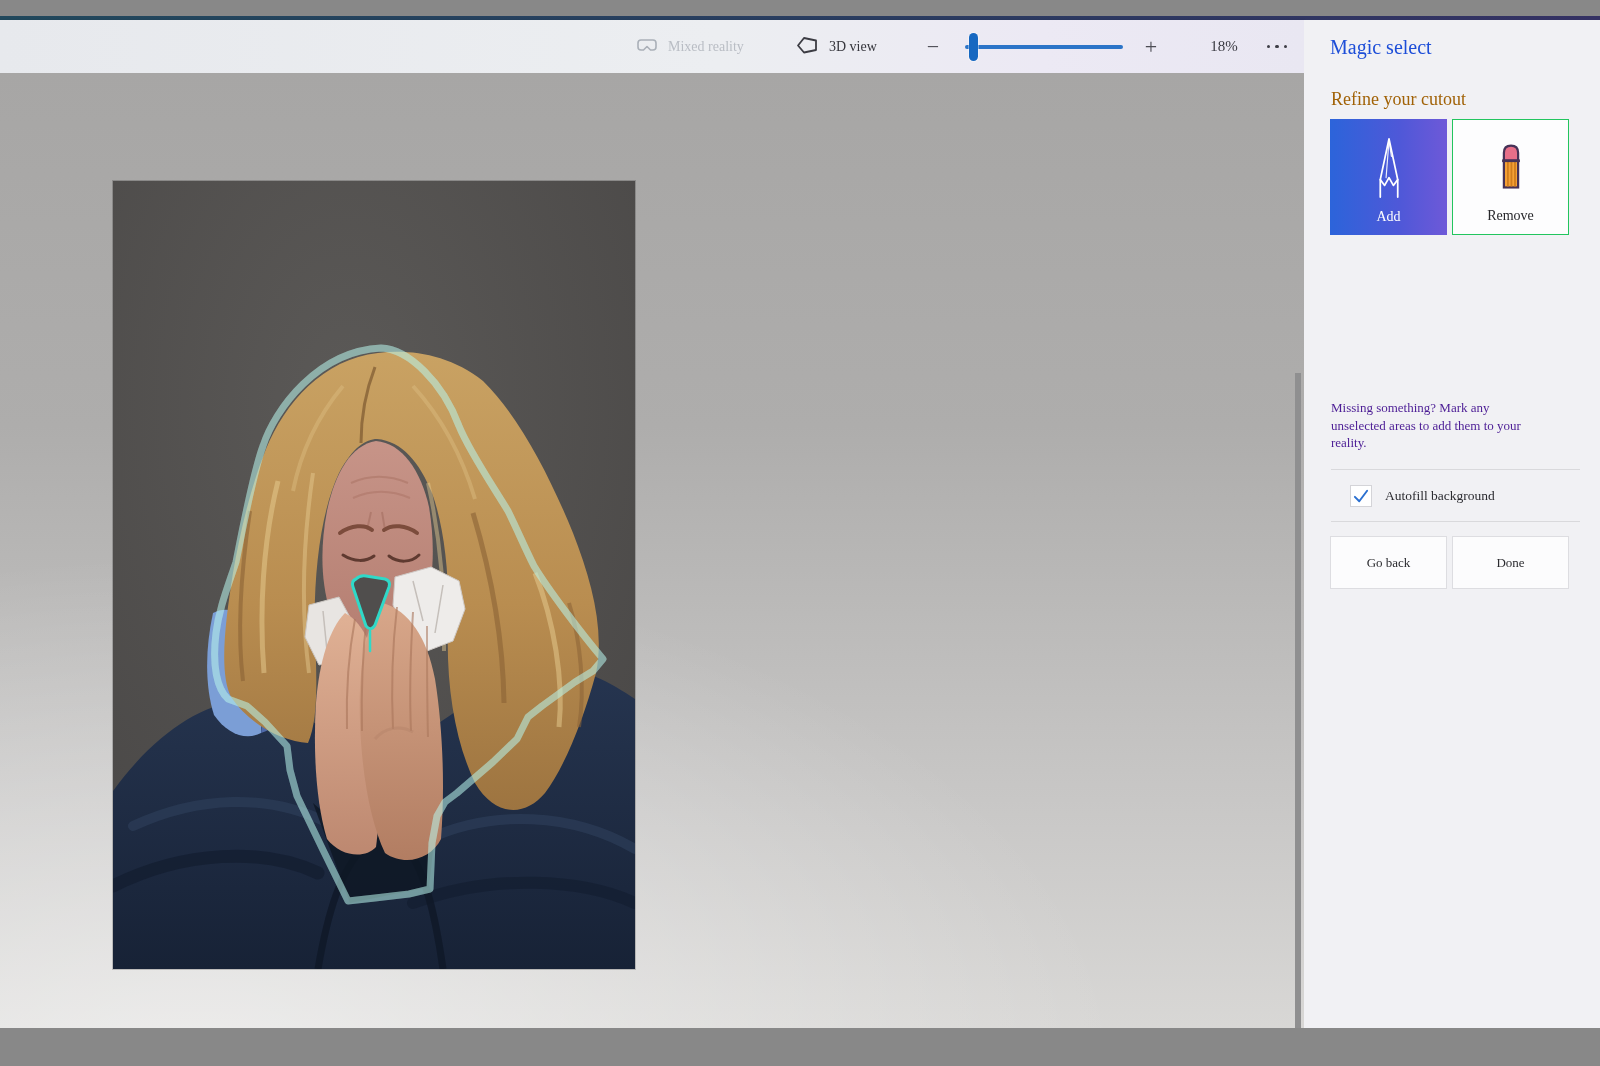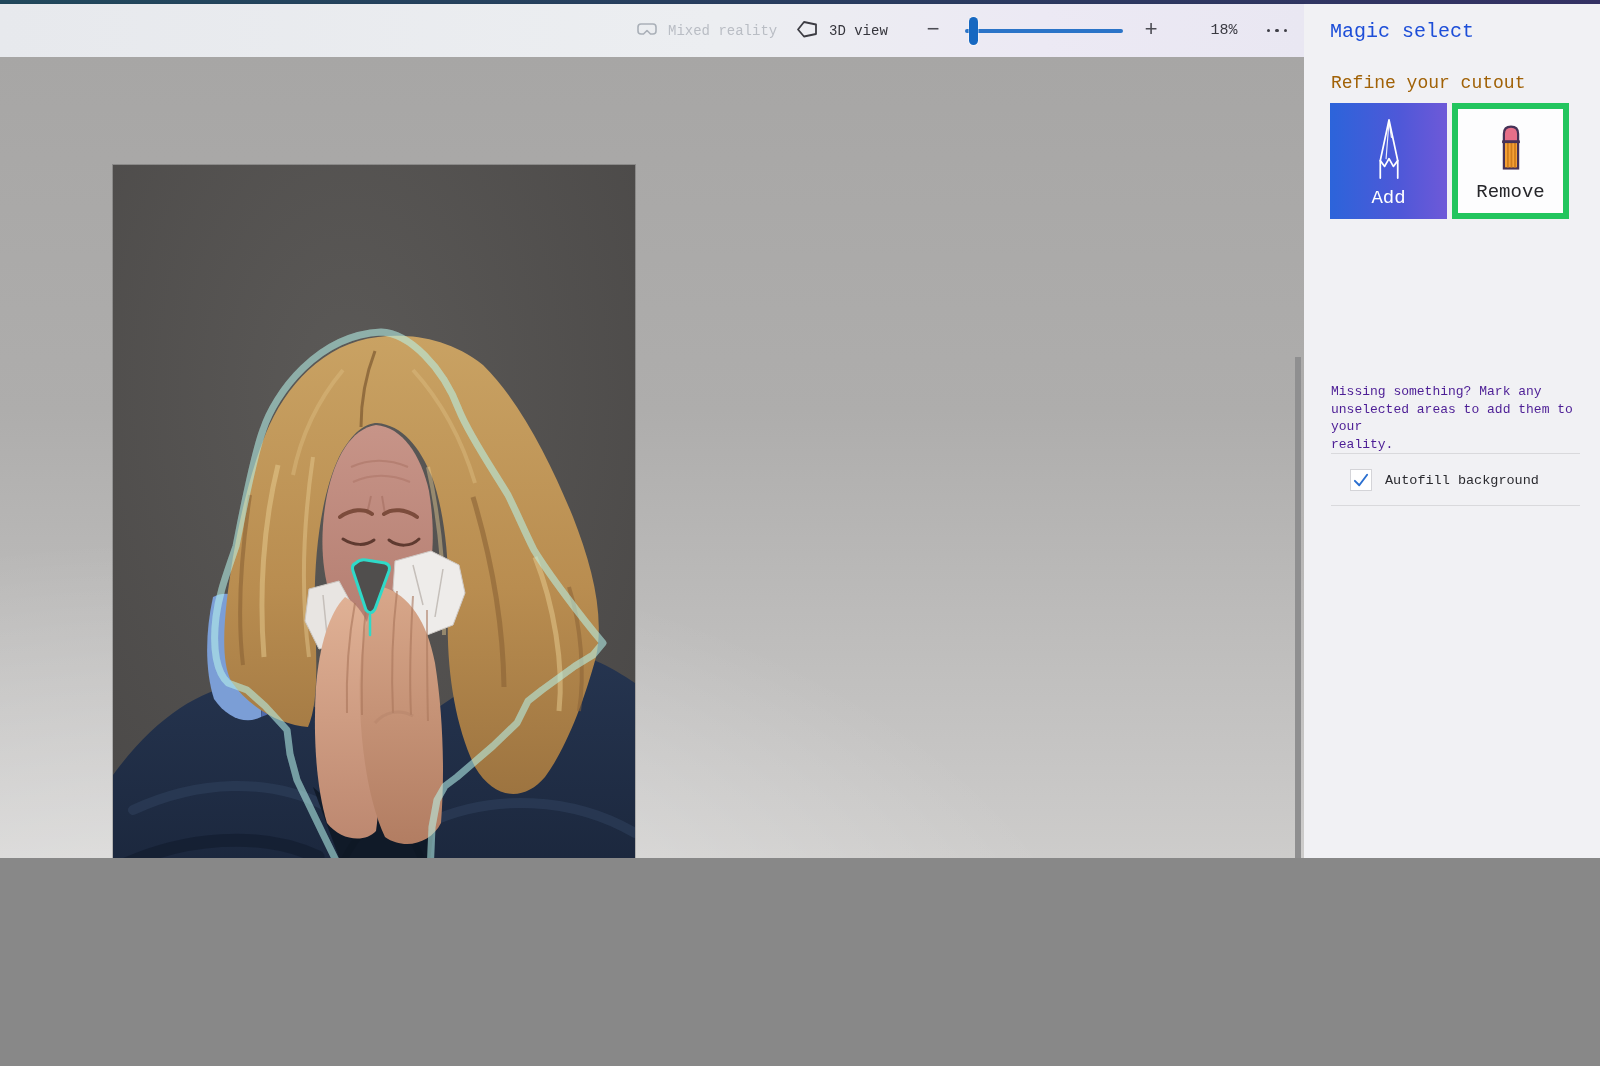--- a/index.html
+++ b/index.html
@@ -1,17 +1,17 @@
 <!DOCTYPE html>
 <html><head>
 <meta charset="utf-8">
 <style>
   html,body{margin:0;padding:0;background:#888;}
-  .app{position:relative;width:1600px;height:858px;overflow:hidden;
-       font-family:Liberation Mono, monospace;-webkit-font-smoothing:antialiased;}
+  .app{position:relative;width:1600px;height:1012px;overflow:hidden;
+       font-family:Liberation Serif, serif;margin-top:16px;-webkit-font-smoothing:antialiased;}
 
   
   .titlebar{position:absolute;left:0;top:0;width:1600px;height:4px;
     background:linear-gradient(90deg,#21485c 0%,#2a3c60 55%,#343163 100%);}
 
   
   .toolbar{position:absolute;left:0;top:4px;width:1304px;height:53px;
     background:linear-gradient(90deg,#e7e9ed 0%,#eceef1 55%,#ece9f4 80%,#e9e7f2 100%);
     box-shadow:0 1px 3px rgba(0,0,0,.18);}
   .tb-item{position:absolute;top:0;height:53px;display:flex;align-items:center;gap:10px;
@@ -43,24 +43,24 @@
   .vscroll{position:absolute;left:1295px;top:357px;width:6px;height:709px;background:#8f8f90;}
   .hscroll{position:absolute;left:0px;top:1056px;width:838px;height:7px;background:#999;
     border-top:1px solid #aaa;}
 
   
   .panel{position:absolute;left:1304px;top:4px;width:296px;height:1062px;background:#f1f1f4;}
   .panel-title{position:absolute;left:26px;top:16px;font-size:20px;color:#1d4ed8;}
   .refine{position:absolute;left:27px;top:69px;font-size:18px;color:#a16207;}
   .tiles{position:absolute;left:26px;top:99px;display:flex;gap:5px;}
   .tile{width:117px;height:116px;box-sizing:border-box;display:flex;flex-direction:column;
-    align-items:center;justify-content:flex-end;padding-bottom:10px;font-size:19px;cursor:pointer;}
+    align-items:center;justify-content:flex-end;padding-bottom:10px;font-size:14px;cursor:pointer;}
   .tile .ic{flex:1;display:flex;align-items:center;justify-content:center;padding-top:6px;}
   .tile-add{background:linear-gradient(90deg,#2c64da 0%,#4f58d8 60%,#6e59d8 100%);color:#fff;}
-  .tile-remove{background:#fdfdfe;border:6px solid #22c55e;color:#27272b;}
+  .tile-remove{background:#fdfdfe;border:1px solid #22c55e;color:#27272b;}
   .hint{position:absolute;left:27px;top:379px;font-size:13px;line-height:17.5px;color:#4c1d95;}
   .divider{position:absolute;left:27px;width:249px;height:1px;background:#d9d9dc;}
   .d1{top:449px;} .d2{top:501px;}
   .chk-row{position:absolute;left:30px;top:461px;height:30px;display:flex;align-items:center;gap:13px;cursor:pointer;padding-left:16px;}
   .chk{width:22px;height:22px;background:#fff;border:1px solid #d4d4d8;box-sizing:border-box;
     display:flex;align-items:center;justify-content:center;}
   .chk-label{font-size:13.5px;color:#2b2b30;}
   .btn-row{position:absolute;left:26px;top:516px;display:flex;gap:5px;}
   .pbtn{width:117px;height:53px;box-sizing:border-box;background:#fcfcfd;border:1px solid #dddde1;
     display:flex;align-items:center;justify-content:center;font-size:13px;color:#2b2b2f;cursor:pointer;}
@@ -282,15 +282,19 @@
       <span class="chk">
         <svg width="16" height="14" viewBox="0 0 18 16">
           <polyline points="2,9 7,14 16,2" fill="none" stroke="#2a6fd0" stroke-width="2.2" stroke-linecap="round" stroke-linejoin="round"></polyline>
         </svg>
       </span>
       <span class="chk-label">Autofill background</span>
     </div>
 
     <div class="divider d2"></div>
 
+    <div class="btn-row">
+      <div class="pbtn">Go back</div>
+      <div class="pbtn">Done</div>
+    </div>
   </div>
 
 </div>
 
 </body></html>

